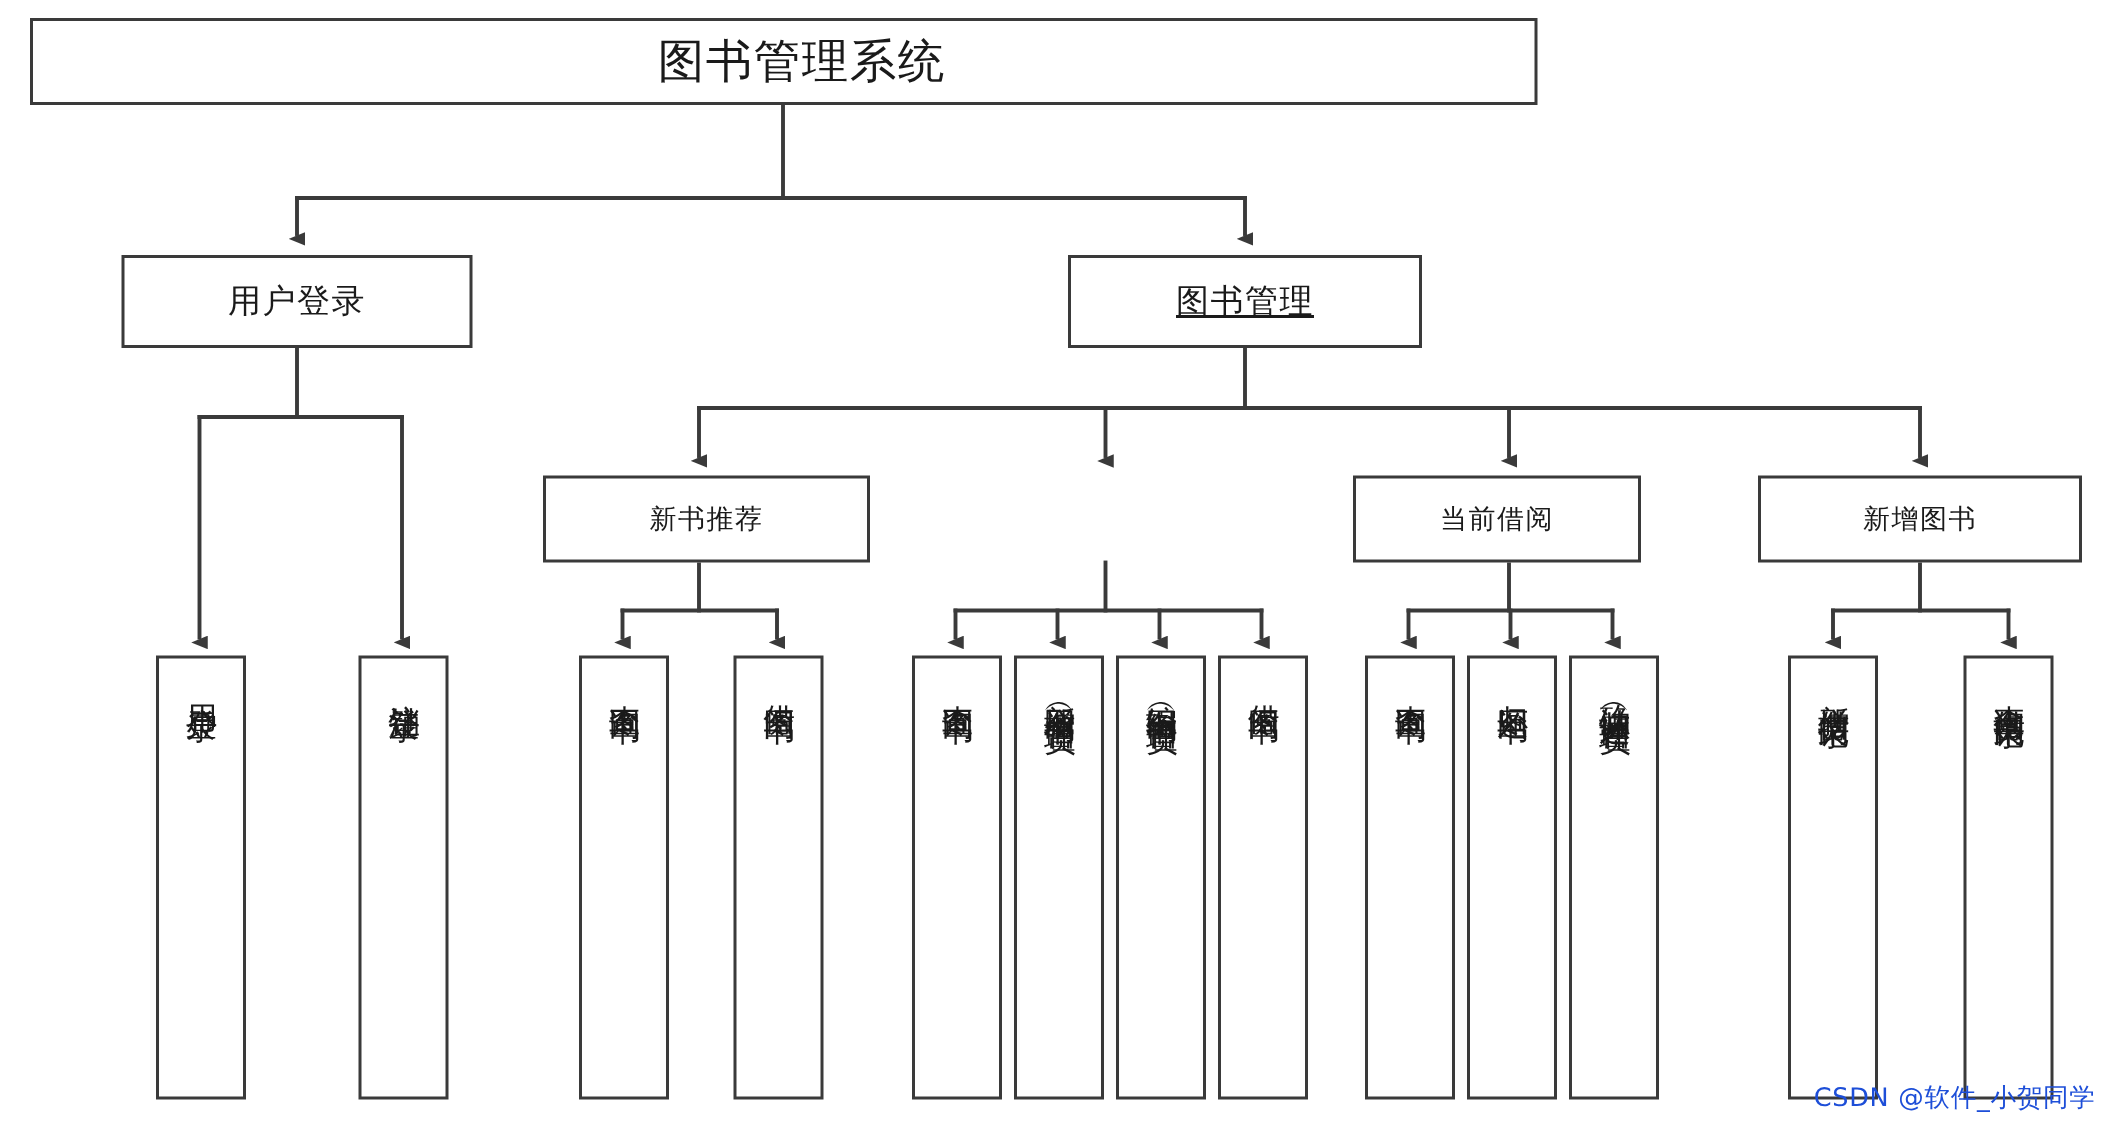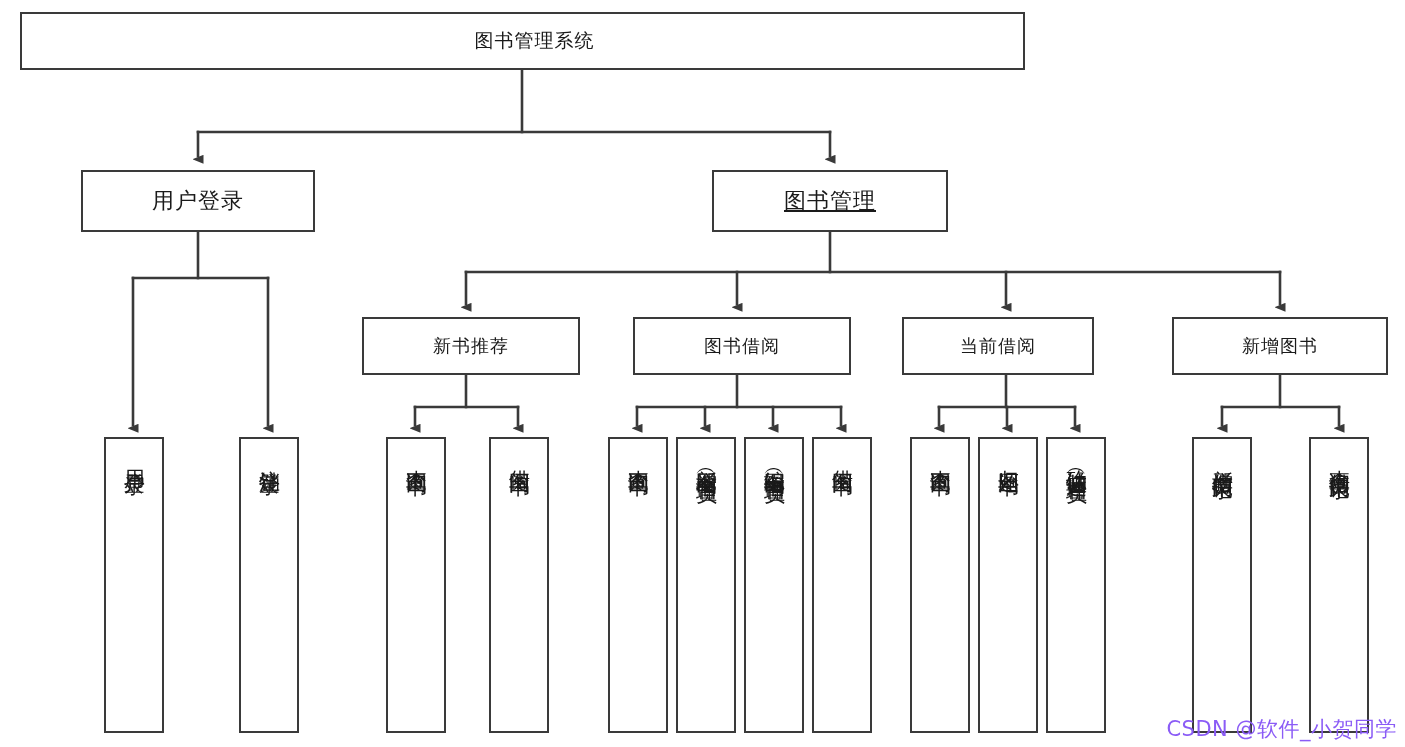--- a/index.html
+++ b/index.html
@@ -31,21 +31,21 @@
     box-sizing: border-box;
     border: 2px solid #3a3a3a;
     background: #ffffff;
     display: flex;
     align-items: center;
     justify-content: center;
     color: #1a1a1a;
     z-index: 2;
   }
   .node.root {
-    font-size: 19px;
+    font-size: 31px;
     letter-spacing: 1px;
     padding-left: 24px;
   }
   .node.level2 {
     font-size: 22px;
     letter-spacing: 1px;
   }
   .node.level3 {
     font-size: 18px;
     letter-spacing: 1px;
@@ -61,22 +61,22 @@
     font-size: 21px;
     line-height: 1.28;
     letter-spacing: 2px;
     white-space: normal;
     text-align: left;
   }
   .watermark {
     position: absolute;
     right: 8px;
     bottom: 4px;
-    font-size: 21px;
-    color: #8b5cf6;
+    font-size: 17px;
+    color: #1d4ed8;
     letter-spacing: 0.5px;
     z-index: 5;
     white-space: nowrap;
   }
 </style>
 </head>
 <body>
 
 <div id="diagram-root">
 
@@ -139,23 +139,20 @@
   <div class="node level2" style="left:81px; top:170px; width:234px; height:62px;">
     <span>用户登录</span>
   </div>
   <div class="node level2" style="left:712px; top:170px; width:236px; height:62px;text-decoration:underline;">
     <span>图书管理</span>
   </div>
 
   <div class="node level3" style="left:362px; top:317px; width:218px; height:58px;">
     <span>新书推荐</span>
   </div>
-  <div class="node level3" style="left:633px; top:317px; width:218px; height:58px;">
-    <span>图书借阅</span>
-  </div>
   <div class="node level3" style="left:902px; top:317px; width:192px; height:58px;font-family:Liberation Mono, monospace;">
     <span>当前借阅</span>
   </div>
   <div class="node level3" style="left:1172px; top:317px; width:216px; height:58px;">
     <span>新增图书</span>
   </div>
 
   <div class="node leaf" style="left:104px; top:437px; width:60px; height:296px;">
     <span class="vlabel">用户登录</span>
   </div>

